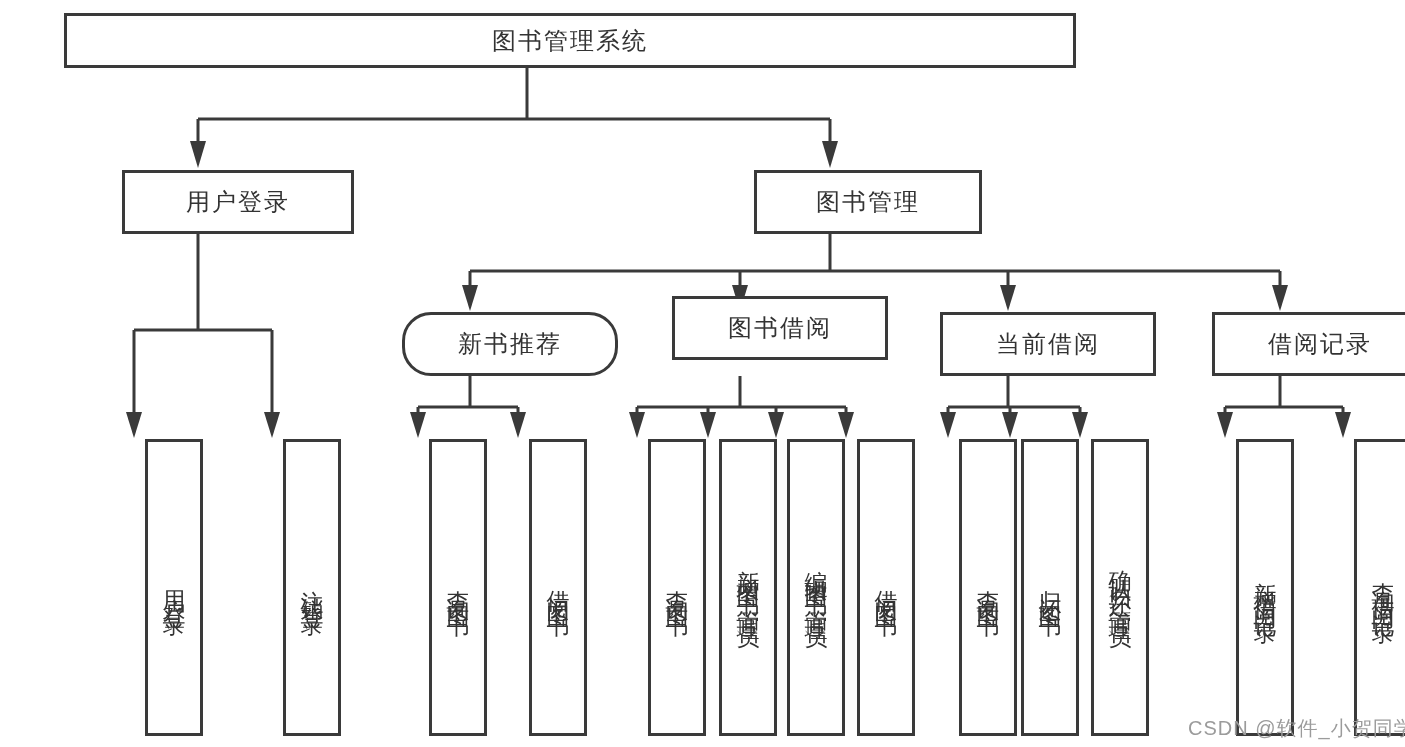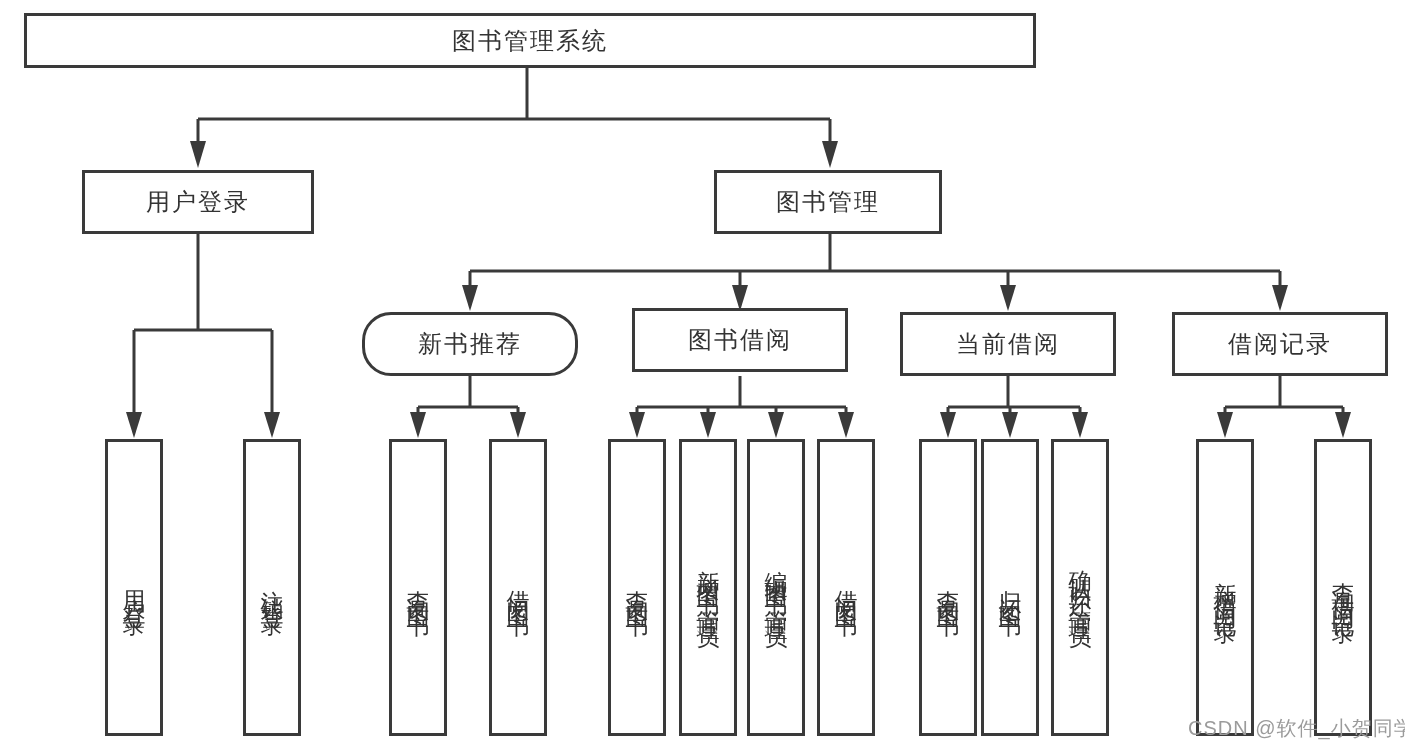--- a/index.html
+++ b/index.html
@@ -29,20 +29,21 @@
     background: #ffffff;
     border: 3px solid #3a3a3a;
     color: #333333;
     display: flex;
     align-items: center;
     justify-content: center;
     font-size: 24px;
     letter-spacing: 2px;
     z-index: 2;
     white-space: nowrap;
+    margin-left: 40px;
   }
   .vnode {
     writing-mode: vertical-rl;
     text-orientation: mixed;
     font-size: 23px;
     letter-spacing: 8px;
     white-space: normal;
     line-height: 1;
   }
   #watermark {
@@ -112,21 +113,21 @@
       <polygon class="ahead" points="1335,412 1351,412 1343,438"></polygon>
     </g>
   </svg>
 
   <div class="node" style="left:24px; top:13px; width:1012px; height:55px;">图书管理系统</div>
 
   <div class="node" style="left:82px; top:170px; width:232px; height:64px;">用户登录</div>
   <div class="node" style="left:714px; top:170px; width:228px; height:64px;">图书管理</div>
 
   <div class="node" style="left:362px; top:312px; width:216px; height:64px;border-radius:29px;">新书推荐</div>
-  <div class="node" style="left:632px; top:308px; width:216px; height:64px;">图书借阅</div>
+  <div class="node" style="left:632px; top:296px; width:216px; height:64px;">图书借阅</div>
   <div class="node" style="left:900px; top:312px; width:216px; height:64px;">当前借阅</div>
   <div class="node" style="left:1172px; top:312px; width:216px; height:64px;">借阅记录</div>
 
   <div class="node vnode" style="left:105px; top:439px; width:58px; height:297px;">用户登录</div>
   <div class="node vnode" style="left:243px; top:439px; width:58px; height:297px;">注销登录</div>
 
   <div class="node vnode" style="left:389px; top:439px; width:58px; height:297px;">查询图书</div>
   <div class="node vnode" style="left:489px; top:439px; width:58px; height:297px;">借阅图书</div>
 
   <div class="node vnode" style="left:608px; top:439px; width:58px; height:297px;">查询图书</div>

